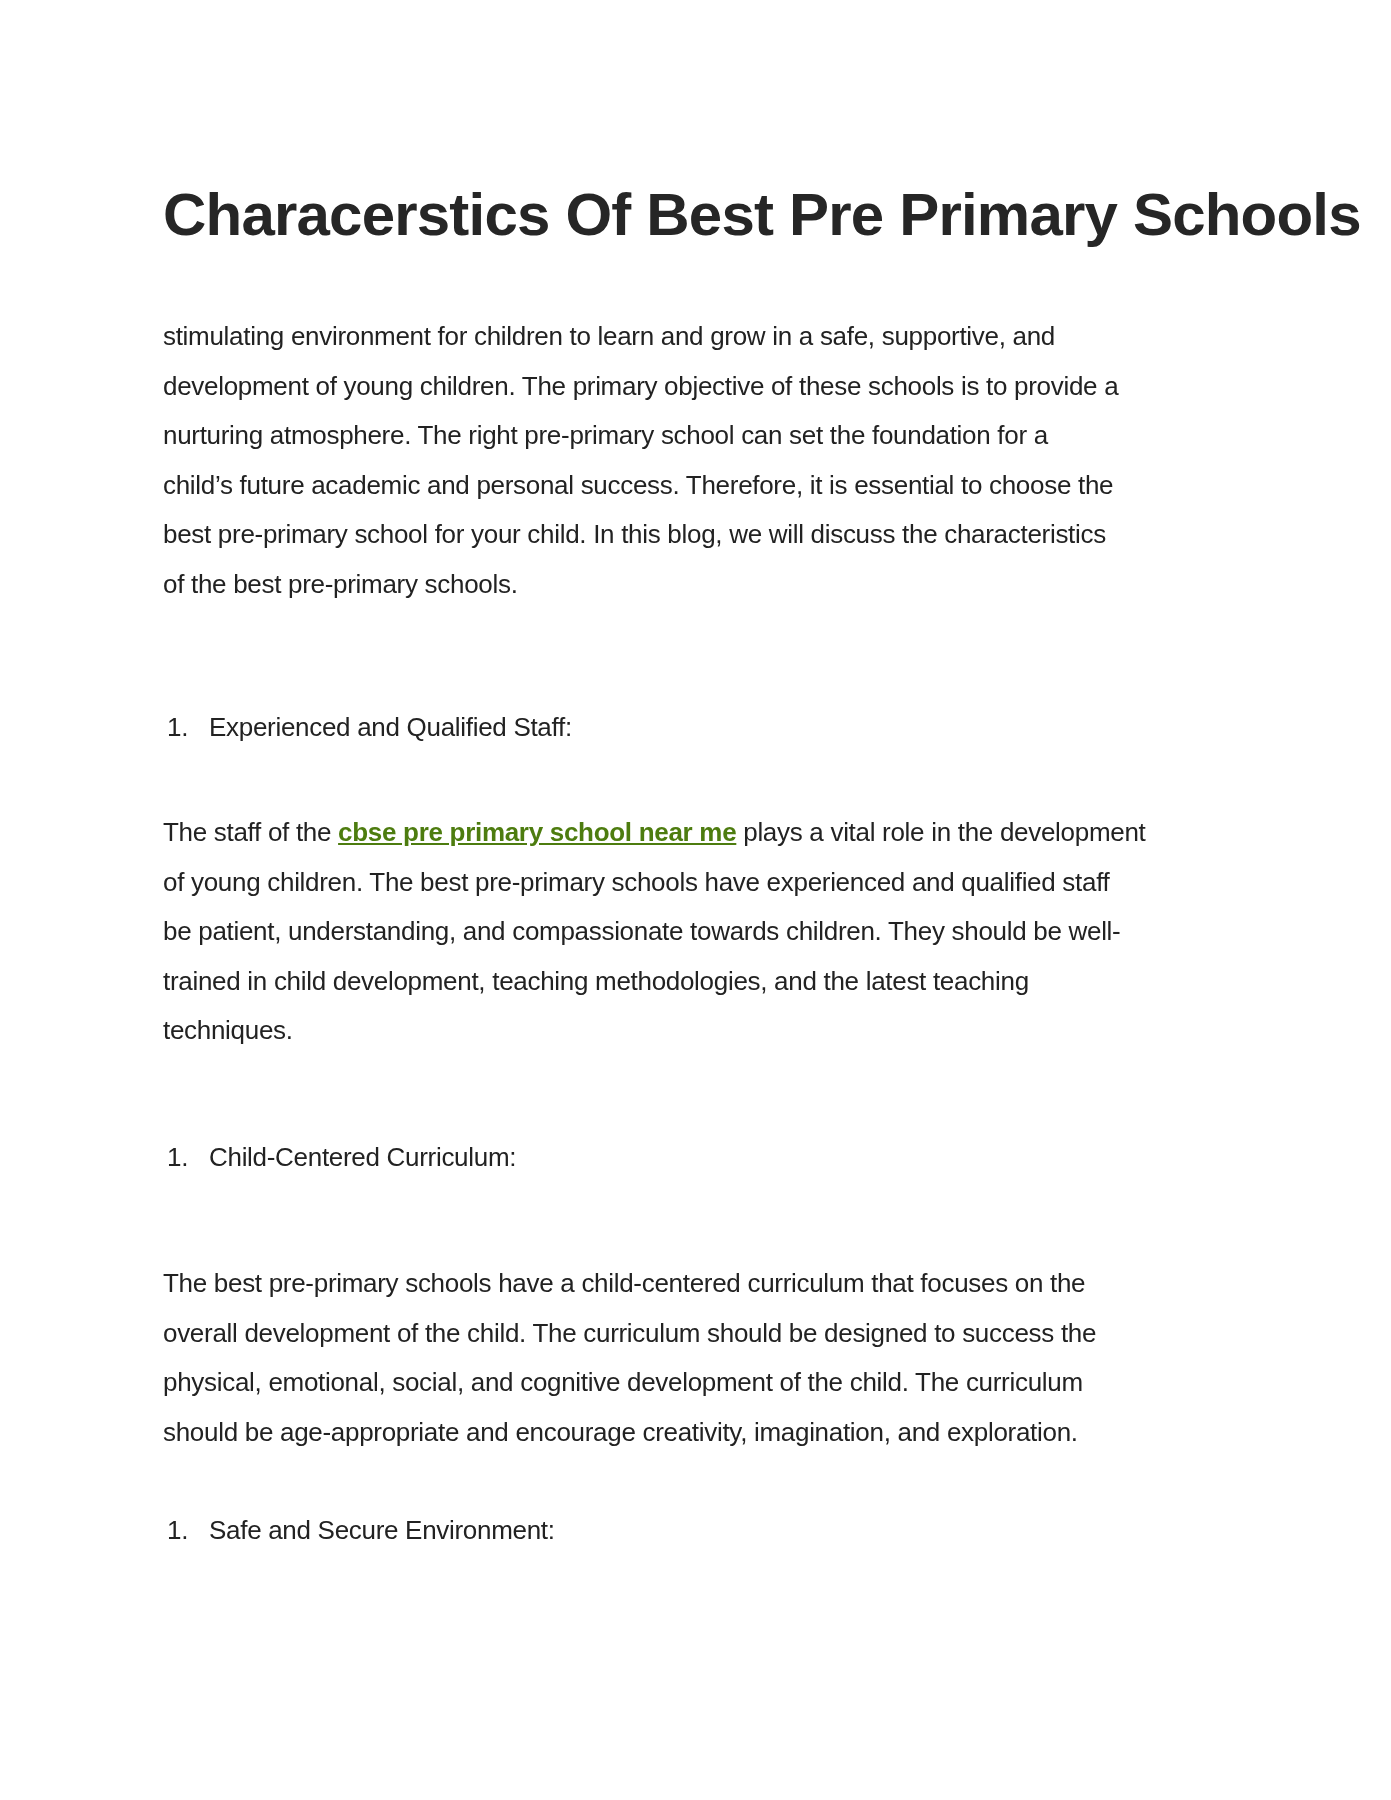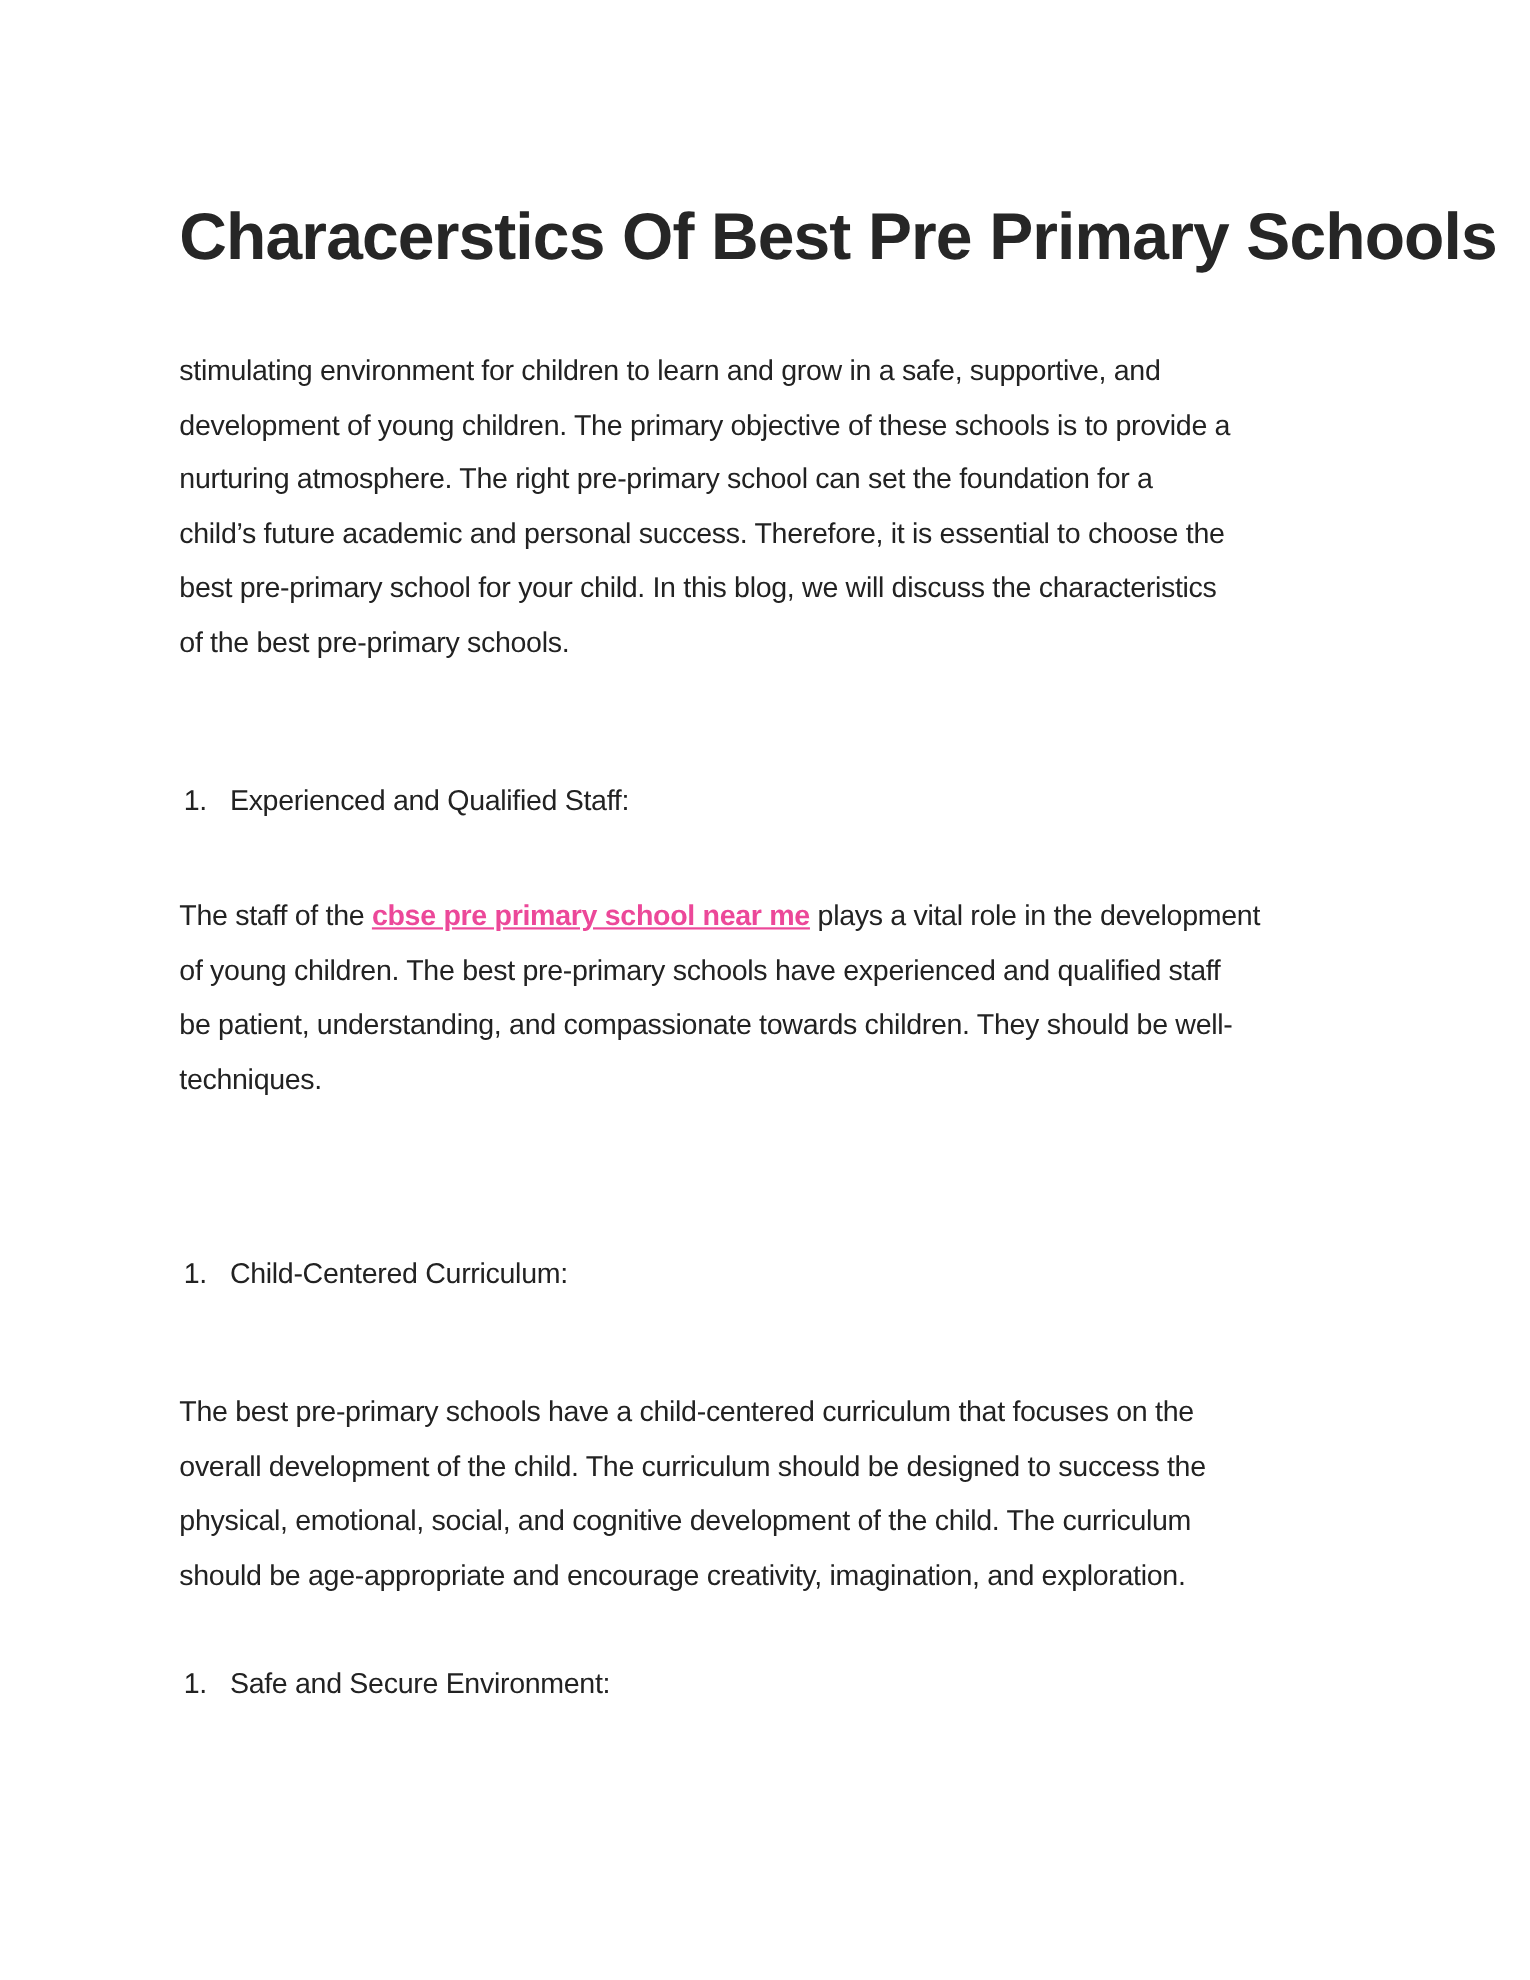--- a/index.html
+++ b/index.html
@@ -6,21 +6,21 @@
   body { width: 1391px; height: 1800px; position: relative; overflow: hidden;
          font-family: "Liberation Sans", sans-serif; color: #222222; }
   .page { position: absolute; left: 163px; top: 0; width: 1080px; }
   h1 { position: absolute; top: 180px; left: 0; margin: 0; font-size: 60px; font-weight: bold;
        letter-spacing: -0.8px; color: #262626; white-space: nowrap; }
   .para { position: absolute; left: 0; margin: 0; font-size: 26px; line-height: 49.5px;
           letter-spacing: -0.3px; width: 1080px; }
   .para .line { display: block; white-space: nowrap; }
   .item { position: absolute; left: 4px; margin: 0; font-size: 26px; line-height: 40px; white-space: nowrap; letter-spacing: -0.3px; }
   .item .num { display: inline-block; width: 42px; }
-  a.link { color: #ec4899; font-weight: bold; text-decoration: underline; }
+  a.link { color: #4d7c0f; font-weight: bold; text-decoration: underline; }
 </style>
 </head>
 <body>
 
 <div class="page">
   <h1>Characerstics Of Best Pre Primary Schools</h1>
 
   <div class="para" style="top:312px;">
     <span class="line">stimulating environment for children to learn and grow in a safe, supportive, and</span>
     <span class="line">development of young children. The primary objective of these schools is to provide a</span>
@@ -31,20 +31,21 @@
   </div>
 
   <div class="item" style="top:707px;">
     <span class="num">1.</span><span>Experienced and Qualified Staff:</span>
   </div>
 
   <div class="para" style="top:808px;">
     <span class="line"><span>The staff of the </span><a class="link" href="#">cbse pre primary school near me</a><span> plays a vital role in the development</span></span>
     <span class="line">of young children. The best pre-primary schools have experienced and qualified staff</span>
     <span class="line">be patient, understanding, and compassionate towards children. They should be well-</span>
+    <span class="line">trained in child development, teaching methodologies, and the latest teaching</span>
     <span class="line">techniques.</span>
   </div>
 
   <div class="item" style="top:1098px;margin-top:39px;">
     <span class="num">1.</span><span>Child-Centered Curriculum:</span>
   </div>
 
   <div class="para" style="top:1259px;">
     <span class="line">The best pre-primary schools have a child-centered curriculum that focuses on the</span>
     <span class="line">overall development of the child. The curriculum should be designed to success the</span>

